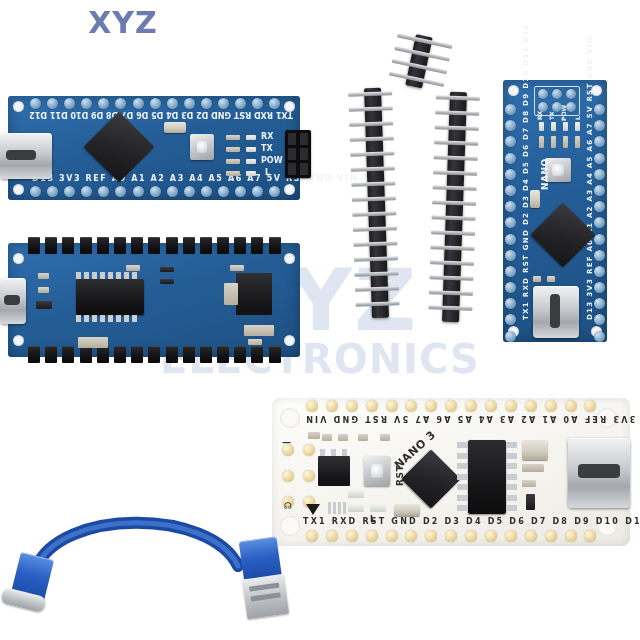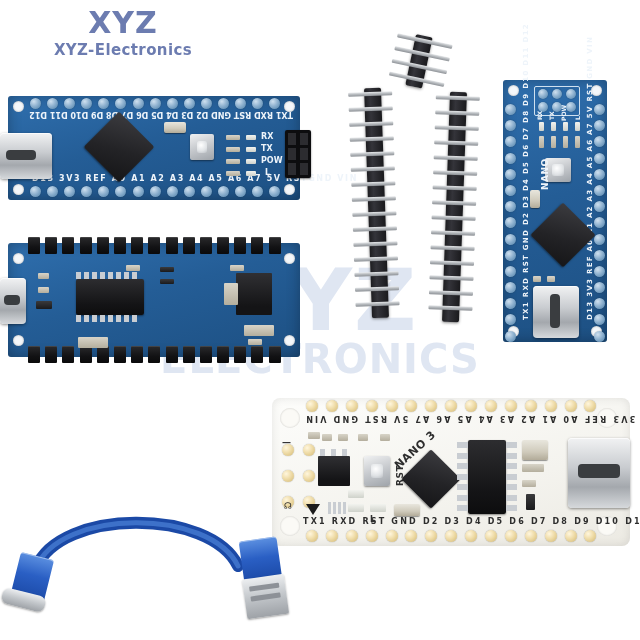--- a/index.html
+++ b/index.html
@@ -218,21 +218,20 @@
     box-shadow: 0 1px 2px rgba(0,0,0,.35);
   }
 </style>
 </head>
 <body>
 
 <div id="stage">
 
   <div id="logo">
     <div id="logo-mark">XYZ</div>
-    <div id="logo-word">XYZ-Electronics</div>
   </div>
 
   <div id="watermark">
     <div id="wm-mark">XYZ</div>
     <div id="wm-word">ELECTRONICS</div>
   </div>
 
   <div class="pcb pcb-blue" style="left:8px; top:96px; width:292px; height:104px;">
 
     <div class="mount" style="left:5px; top:5px; width:11px; height:11px;"></div>

